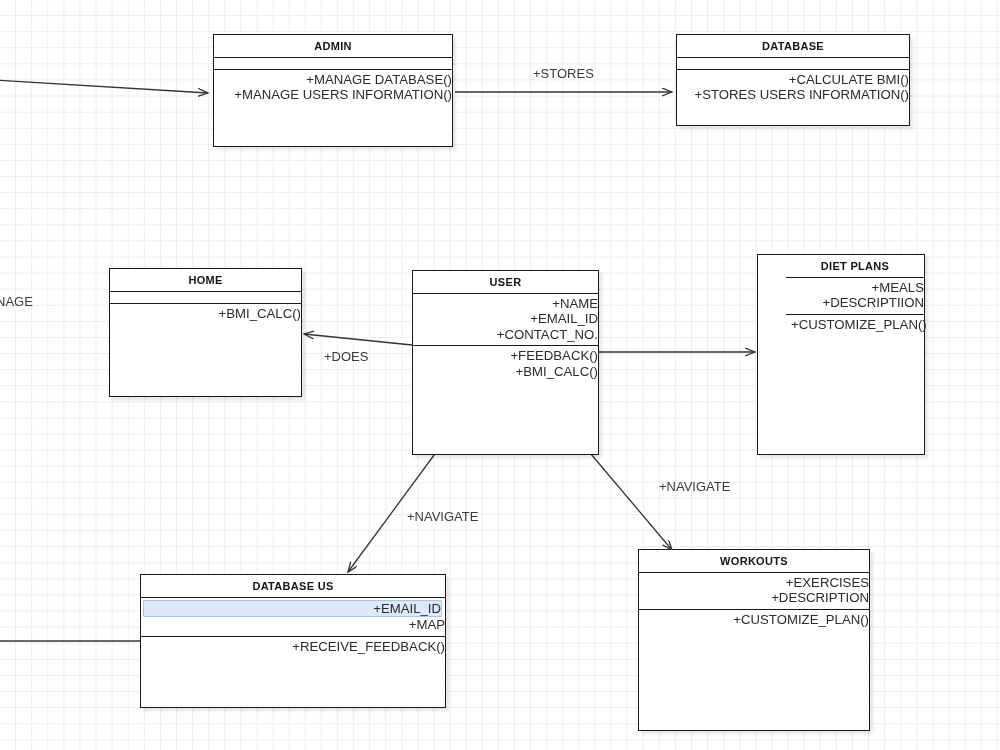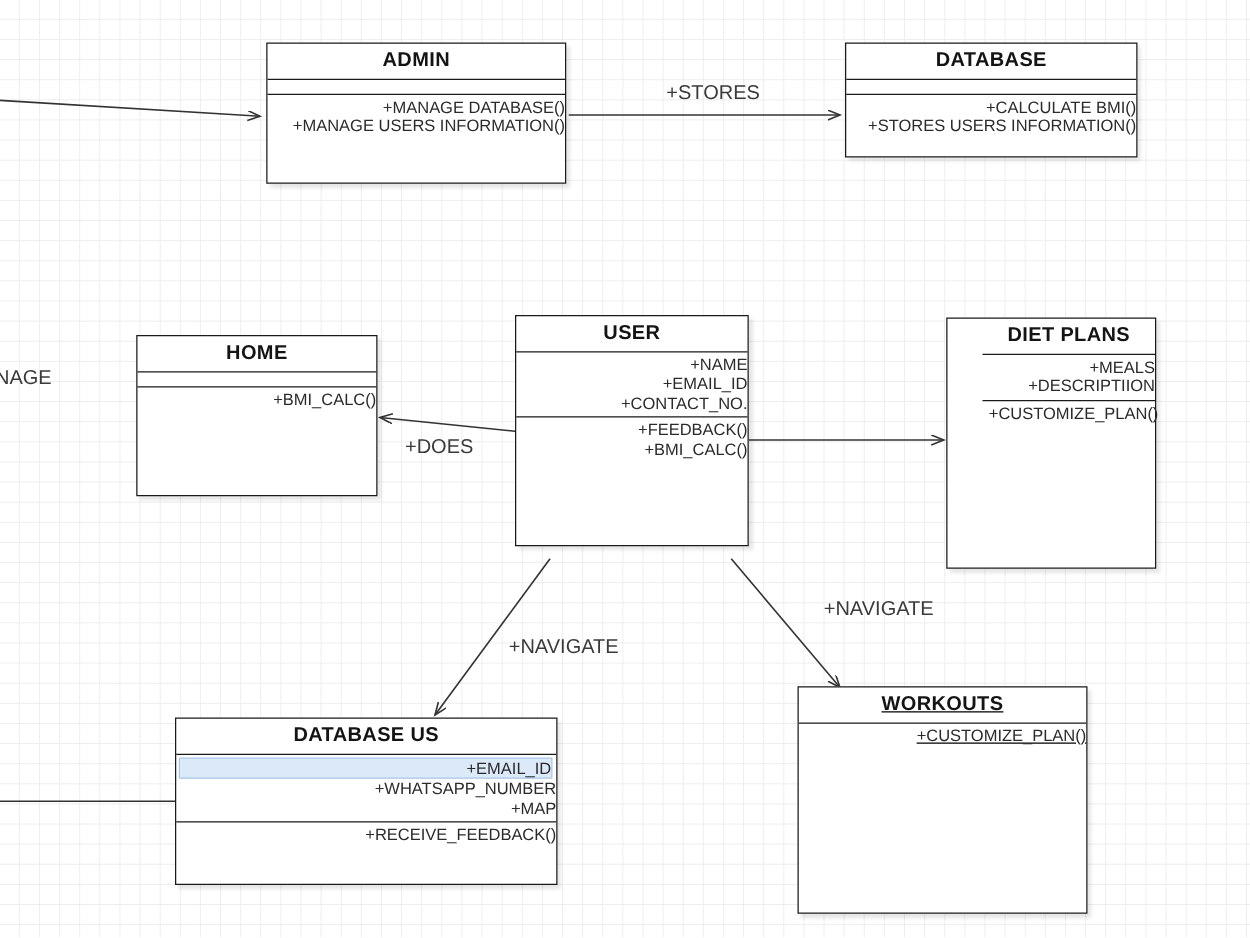--- a/index.html
+++ b/index.html
@@ -26,21 +26,21 @@
   .uml-class {
     position: absolute;
     box-sizing: border-box;
     background: #ffffff;
     border: 1.4px solid #1a1a1a;
     box-shadow: 3px 3px 3px rgba(0,0,0,0.10);
     z-index: 5;
   }
   .uml-title {
     text-align: center;
-    font-size: 16px;
+    font-size: 11px;
     font-weight: bold;
     color: #141414;
     letter-spacing: 0.3px;
     padding: 5px 4px 5px 4px;
     border-bottom: 1.4px solid #1a1a1a;
     white-space: nowrap;
   }
   .uml-compartment {
     padding: 2px 0 3px 0;
     border-bottom: 1.4px solid #1a1a1a;
@@ -78,21 +78,21 @@
   #edges {
     position: absolute;
     left: 0; top: 0;
     width: 1000px;
     height: 750px;
     z-index: 2;
     pointer-events: none;
   }
   .edge-label {
     position: absolute;
-    font-size: 16px;
+    font-size: 13px;
     color: #3a3a3a;
     white-space: nowrap;
     z-index: 6;
   }
 </style>
 </head>
 <body>
 
 <div id="canvas">
 
@@ -149,21 +149,21 @@
   <div class="uml-class" style="left:109px; top:268px; width:193px; height:129px;">
     <div class="uml-title">HOME</div>
     <div class="uml-body">
       <div class="uml-compartment empty"></div>
       <div class="uml-compartment last">
         <div class="uml-row">+BMI_CALC()</div>
       </div>
     </div>
   </div>
 
-  <div class="uml-class" style="left:412px; top:252px; width:187px; height:185px;">
+  <div class="uml-class" style="left:412px; top:270px; width:187px; height:185px;">
     <div class="uml-title">USER</div>
     <div class="uml-body">
       <div class="uml-compartment">
         <div class="uml-row">+NAME</div>
         <div class="uml-row">+EMAIL_ID</div>
         <div class="uml-row">+CONTACT_NO.</div>
       </div>
       <div class="uml-compartment last">
         <div class="uml-row">+FEEDBACK()</div>
         <div class="uml-row">+BMI_CALC()</div>
@@ -182,31 +182,34 @@
         <div class="uml-row">+CUSTOMIZE_PLAN()</div>
       </div>
     </div>
   </div>
 
   <div class="uml-class" style="left:140px; top:574px; width:306px; height:134px;">
     <div class="uml-title">DATABASE US</div>
     <div class="uml-body">
       <div class="uml-compartment">
         <div class="uml-row selected">+EMAIL_ID</div>
-        <div class="uml-row">+WHATSAPP_NUMBER</div>
         <div class="uml-row">+MAP</div>
       </div>
       <div class="uml-compartment last">
         <div class="uml-row">+RECEIVE_FEEDBACK()</div>
       </div>
     </div>
   </div>
 
-  <div class="uml-class" style="left:638px; top:549px; width:232px; height:182px;text-decoration:underline;">
+  <div class="uml-class" style="left:638px; top:549px; width:232px; height:182px;">
     <div class="uml-title">WORKOUTS</div>
     <div class="uml-body">
+      <div class="uml-compartment">
+        <div class="uml-row">+EXERCISES</div>
+        <div class="uml-row">+DESCRIPTION</div>
+      </div>
       <div class="uml-compartment last">
         <div class="uml-row">+CUSTOMIZE_PLAN()</div>
       </div>
     </div>
   </div>
 
 </div>
 
 </body></html>

